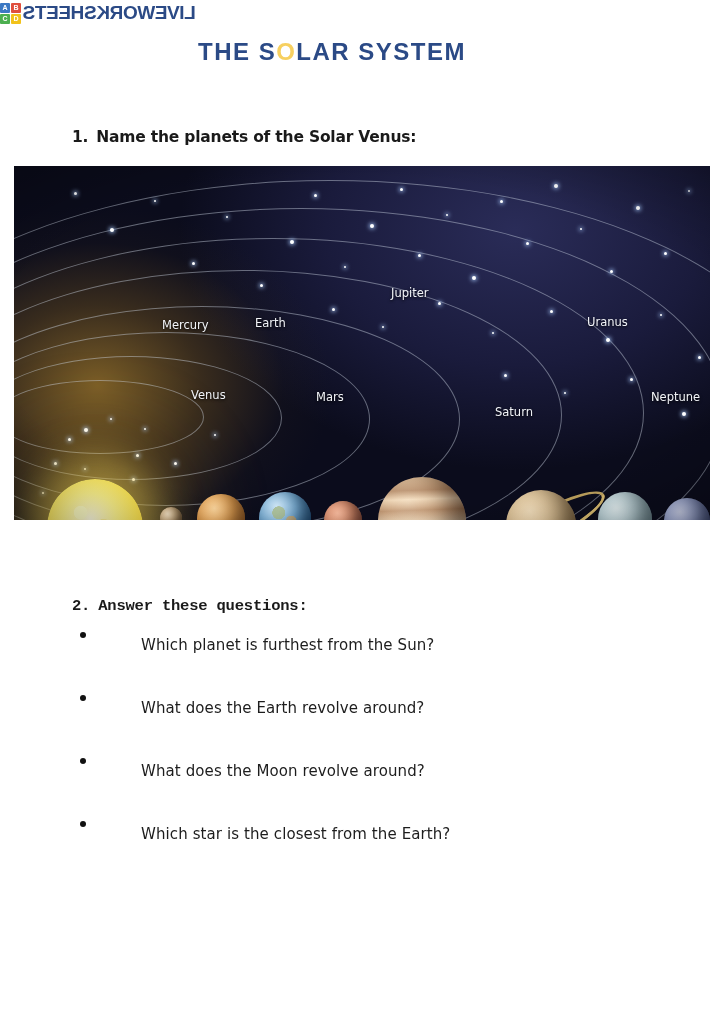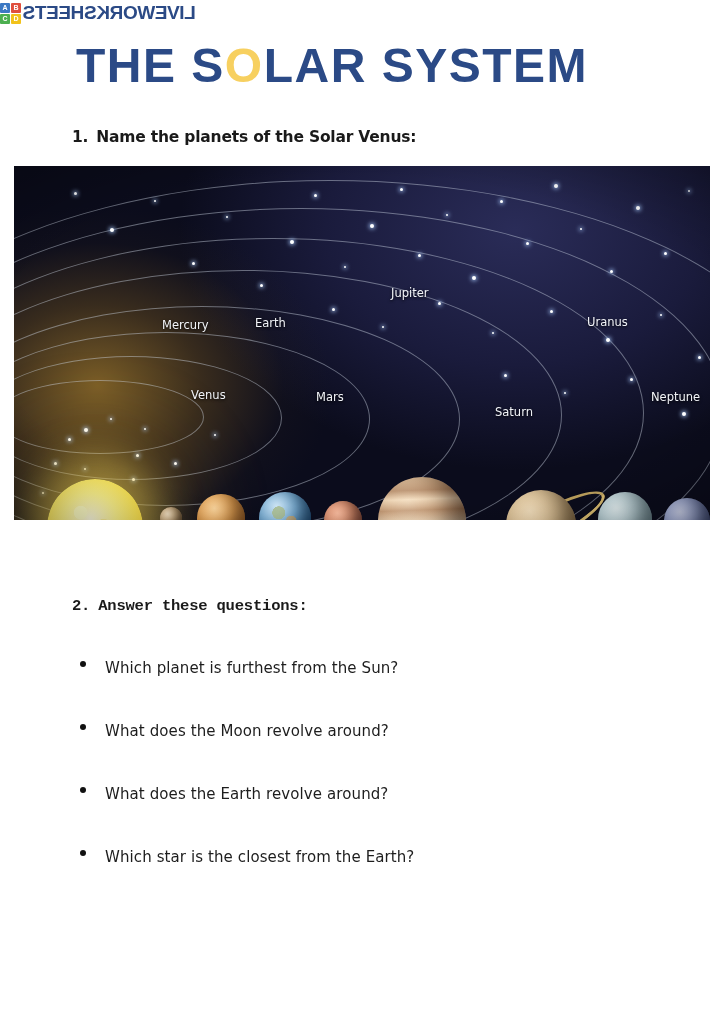--- a/index.html
+++ b/index.html
@@ -56,21 +56,21 @@
     white-space: nowrap;
   }
 
   
   #page-title {
     position: absolute;
     left: 0;
     top: 38px;
     width: 664px;
     text-align: center;
-    font-size: 48px;
+    font-size: 24px;
     font-weight: bold;
     letter-spacing: 1.5px;
     color: #2b4a86;
     font-family: "Liberation Sans", sans-serif;
     white-space: nowrap;
   }
   #page-title .sun-o {
     color: #f7d060;
   }
 
@@ -165,22 +165,23 @@
 
   
   #questions {
     position: absolute;
     left: 80px;
     top: 636px;
     width: 600px;
   }
   .question-item {
     display: flex;
-    align-items: center;
+    align-items: flex-start;
     height: 63px;
+    gap: 36px;
   }
   .bullet {
     width: 6px;
     height: 6px;
     border-radius: 50%;
     background: #111111;
     flex: 0 0 auto;
     margin-right: 19px;
     position: relative;
     top: -4px;
@@ -341,23 +342,23 @@
 
 <div class="q-heading" id="q2-heading"><span class="q-num">2.</span><span>Answer these questions:</span></div>
 
 <div id="questions">
   <div class="question-item">
     <span class="bullet"></span>
     <span class="q-text">Which planet is furthest from the Sun?</span>
   </div>
   <div class="question-item">
     <span class="bullet"></span>
-    <span class="q-text">What does the Moon revolve around?</span>
+    <span class="q-text">What does the Earth revolve around?</span>
   </div>
   <div class="question-item">
     <span class="bullet"></span>
-    <span class="q-text">What does the Earth revolve around?</span>
+    <span class="q-text">What does the Moon revolve around?</span>
   </div>
   <div class="question-item">
     <span class="bullet"></span>
     <span class="q-text">Which star is the closest from the Earth?</span>
   </div>
 </div>
 
 </body></html>

